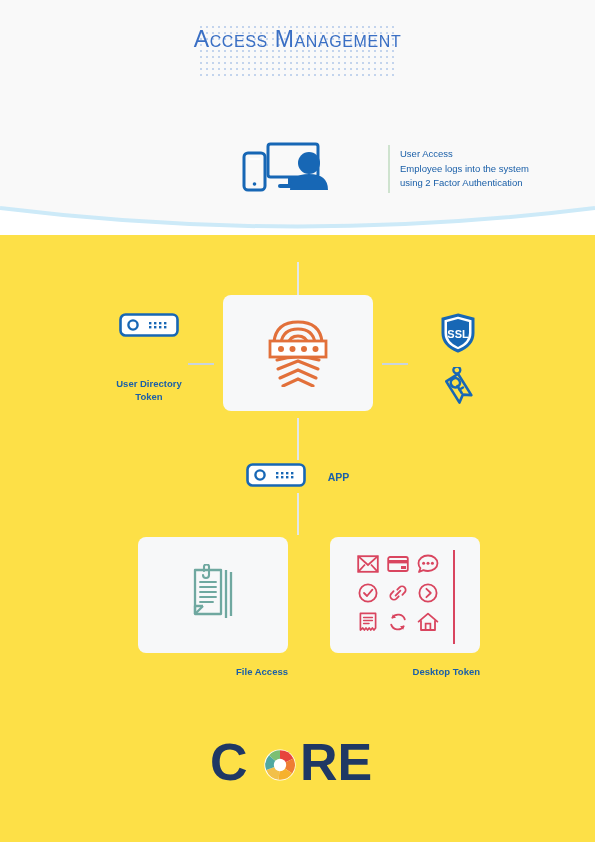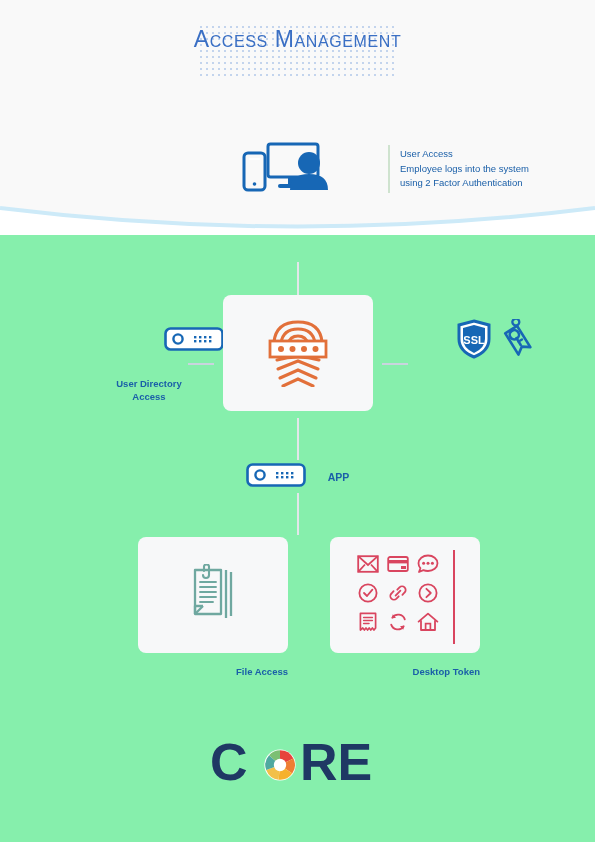--- a/index.html
+++ b/index.html
@@ -7,21 +7,21 @@
     width: 595px;
     height: 842px;
     background: #ffffff;
     font-family: "Liberation Sans", sans-serif;
     overflow: hidden;
   }
   .page {
     position: relative;
     width: 595px;
     height: 842px;
-    background: #86efac;
+    background: #fde047;
   }
 
   
   .header-band {
     position: absolute;
     left: 0; top: 0;
     width: 595px;
     height: 235px;
     overflow: hidden;
   }
@@ -119,22 +119,23 @@
 
   .side-node {
     position: absolute;
     text-align: center;
     width: 150px;
   }
   .side-node .icon-row {
     height: 56px;
     display: flex;
     align-items: center;
-    justify-content: flex-end;
+    justify-content: space-between;
     gap: 10px;
+    flex-direction: column;
   }
   .side-label {
     margin-top: 8px;
     color: #1a5fa8;
     font-size: 9.5px;
     font-weight: bold;
     line-height: 13px;
   }
 
   
@@ -270,21 +271,21 @@
               <rect x="30" y="13" width="2.4" height="2.4"></rect>
                 <rect x="35" y="13" width="2.4" height="2.4"></rect>
               <rect x="40" y="13" width="2.4" height="2.4"></rect>
                 <rect x="45" y="13" width="2.4" height="2.4"></rect>
             </g>
           </svg>
         </span>
       </div>
       <div class="side-label">
         <div>User Directory</div>
-        <div>Access</div>
+        <div>Token</div>
       </div>
     </div>
 
     <div class="node-card center-card">
       <span>
         <svg width="66" height="72" viewBox="0 0 66 72">
           <g fill="none" stroke="#e2703a" stroke-width="3.1" stroke-linecap="round">
             <path d="M9,27 Q11,7 33,7 Q55,7 57,27"></path>
             <path d="M16,28 Q18,14 33,14 Q48,14 50,28"></path>
             <path d="M23,29 Q25,21 33,21 Q41,21 43,29"></path>

